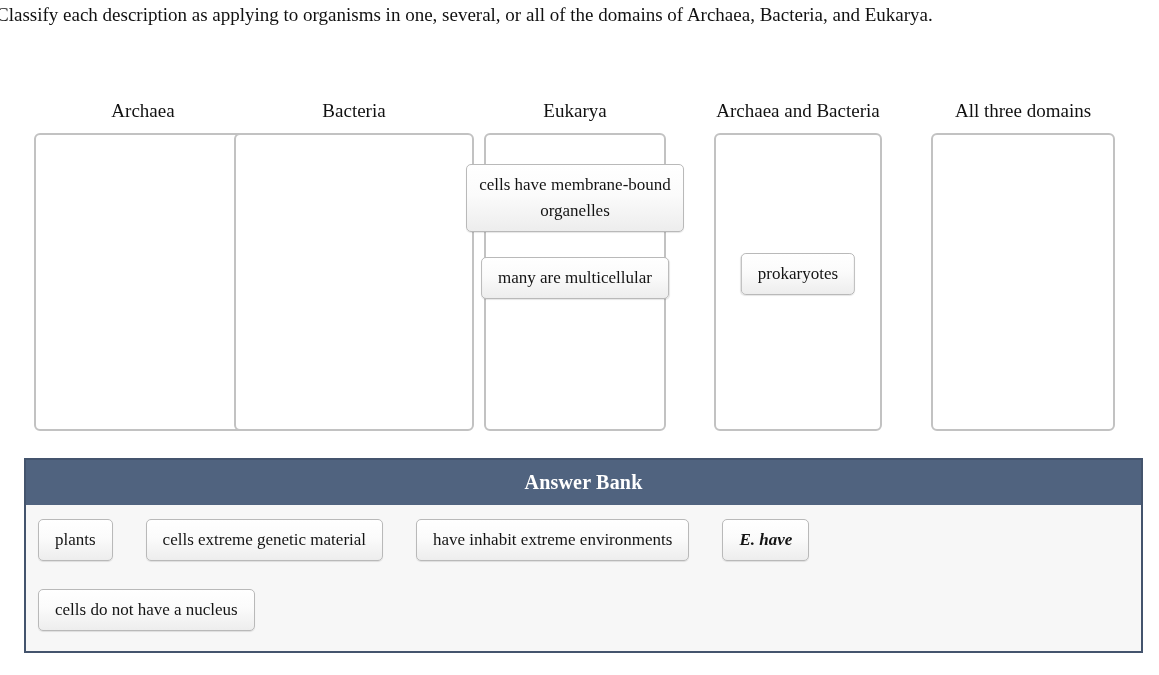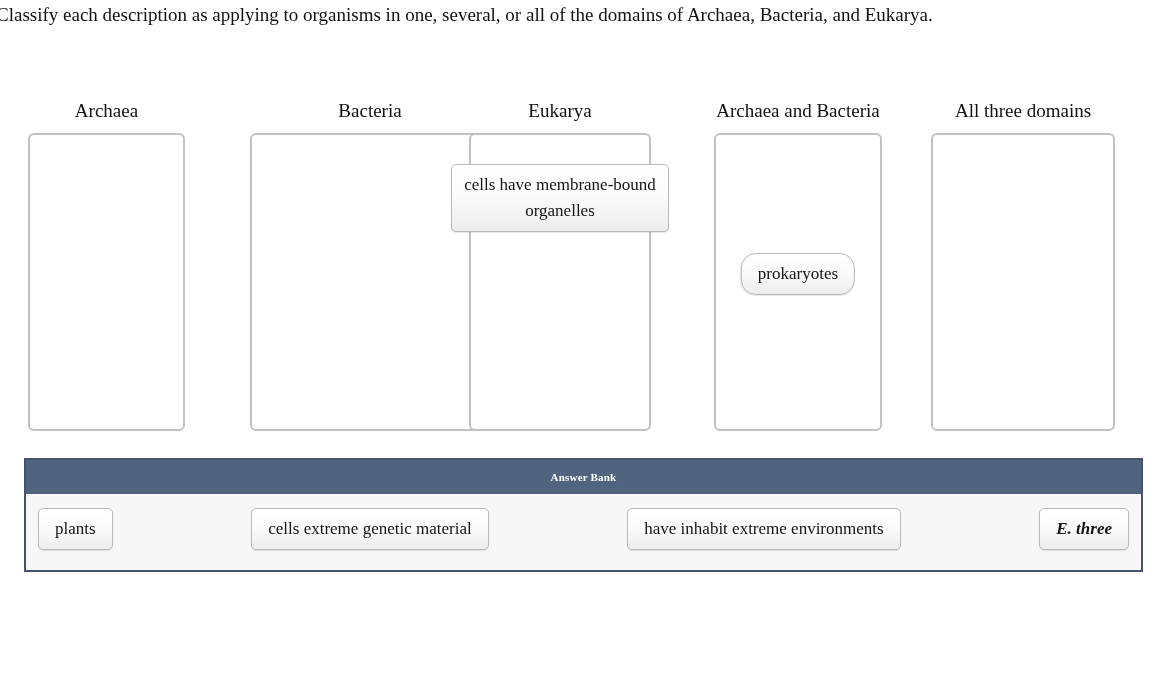--- a/index.html
+++ b/index.html
@@ -53,23 +53,23 @@
     margin-top: 9px;
     height: 298px;
     border: 2px solid #c2c2c2;
     border-radius: 6px;
     background: #ffffff;
     box-sizing: border-box;
     padding: 0;
   }
 
   
-  .col-archaea   { left: 28px;  width: 157px; }
-  .col-bacteria  { left: 250px; width: 240px; }
-  .col-eukarya   { left: 469px; width: 182px; }
+  .col-archaea   { left: 34px;  width: 218px; }
+  .col-bacteria  { left: 234px; width: 240px; }
+  .col-eukarya   { left: 484px; width: 182px; }
   .col-arcbac    { left: 714px; width: 168px; }
   .col-allthree  { left: 931px; width: 184px; }
 
   
   .tile {
     display: inline-block;
     box-sizing: border-box;
     border: 1px solid #b9b9b9;
     border-radius: 5px;
     background: linear-gradient(to bottom, #ffffff 0%, #fbfbfb 45%, #ededed 100%);
@@ -90,53 +90,52 @@
 
   
   .placed {
     position: absolute;
     left: 50%;
     transform: translateX(-50%);
   }
   .placed-0 { top: 29px; }
   .placed-1 { top: 122px; }
   .placed-2 { top: 208px; }
-  .placed-pro { top: 118px; border-radius: 15px; }
+  .placed-pro { top: 118px; }
 
   .tile-wide { width: 218px; }
 
   
   .answer-bank {
     position: absolute;
     left: 24px;
     top: 458px;
     width: 1119px;
     box-sizing: border-box;
     border: 2px solid #44546d;
     background: #f7f7f7;
   }
   .bank-header {
     background: #50637f;
     color: #ffffff;
     font-weight: bold;
-    font-size: 11px;
+    font-size: 20px;
     text-align: center;
     padding: 11px 0 11px 0;
     letter-spacing: 0.2px;
   }
   .bank-body {
     padding: 14px 12px 20px 12px;
     background: #f7f7f7;
   }
   .bank-row {
     display: flex;
     align-items: flex-start;
     gap: 33px;
     margin-bottom: 28px;
-    justify-content: space-between;
   }
   .bank-row:last-child { margin-bottom: 0; }
 </style>
 </head>
 <body>
 
 <div class="prompt">Classify each description as applying to organisms in one, several, or all of the domains of Archaea, Bacteria, and Eukarya.</div>
 
 <div class="columns">
 
@@ -147,20 +146,21 @@
 
   <div class="column col-bacteria">
     <div class="col-title">Bacteria</div>
     <div class="dropzone"></div>
   </div>
 
   <div class="column col-eukarya">
     <div class="col-title">Eukarya</div>
     <div class="dropzone">
       <div class="tile multiline placed placed-0 tile-wide">cells have membrane-bound organelles</div>
+      <div class="tile placed placed-1">many are multicellular</div>
     </div>
   </div>
 
   <div class="column col-arcbac">
     <div class="col-title">Archaea and Bacteria</div>
     <div class="dropzone">
       <div class="tile placed placed-pro">prokaryotes</div>
     </div>
   </div>
 
@@ -171,16 +171,19 @@
 
 </div>
 
 <div class="answer-bank">
   <div class="bank-header">Answer Bank</div>
   <div class="bank-body">
     <div class="bank-row">
       <div class="tile">plants</div>
       <div class="tile">cells extreme genetic material</div>
       <div class="tile">have inhabit extreme environments</div>
-      <div class="tile italic">E. three</div>
+      <div class="tile italic">E. have</div>
+    </div>
+    <div class="bank-row">
+      <div class="tile">cells do not have a nucleus</div>
     </div>
   </div>
 </div>
 
 </body></html>

